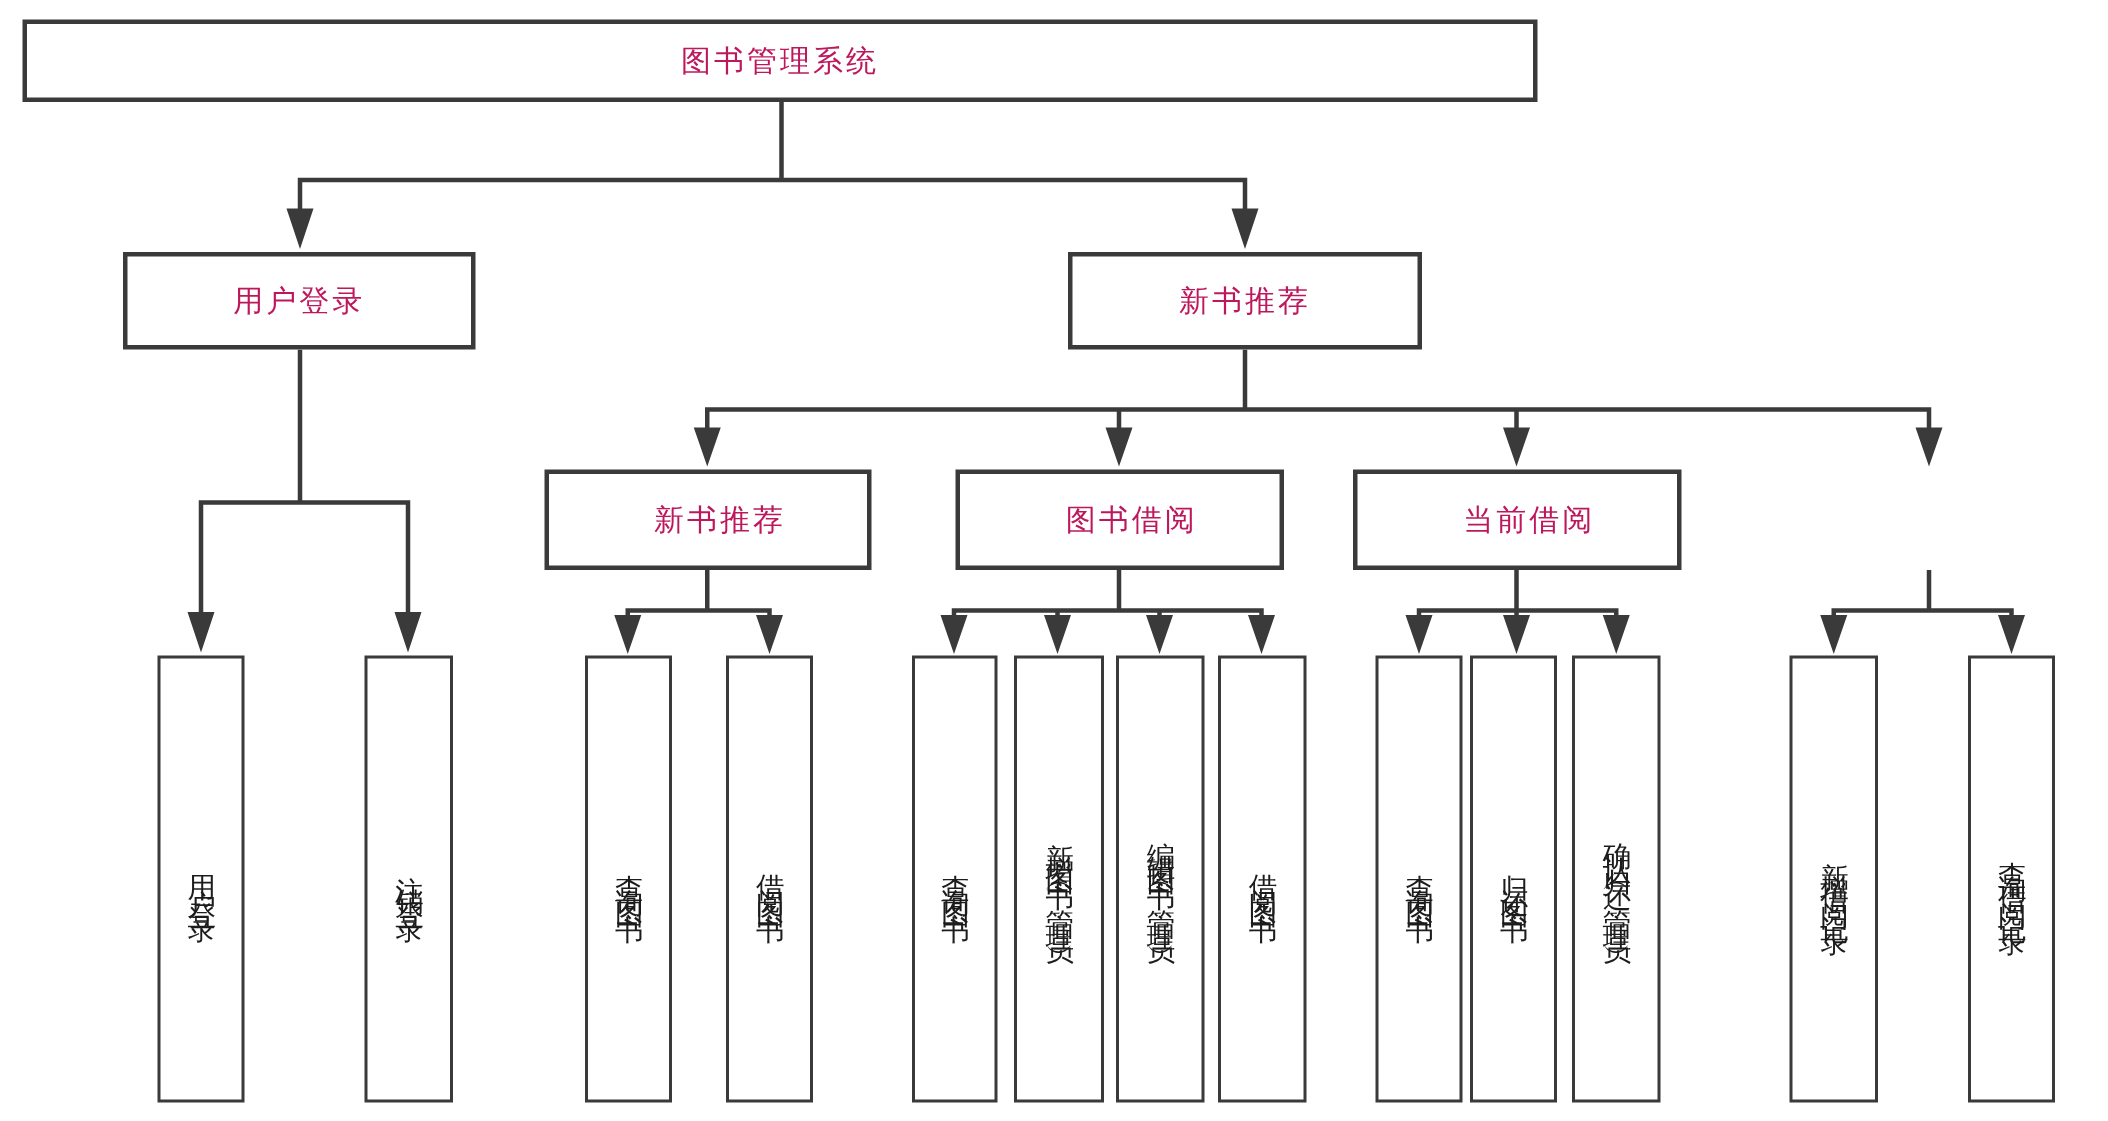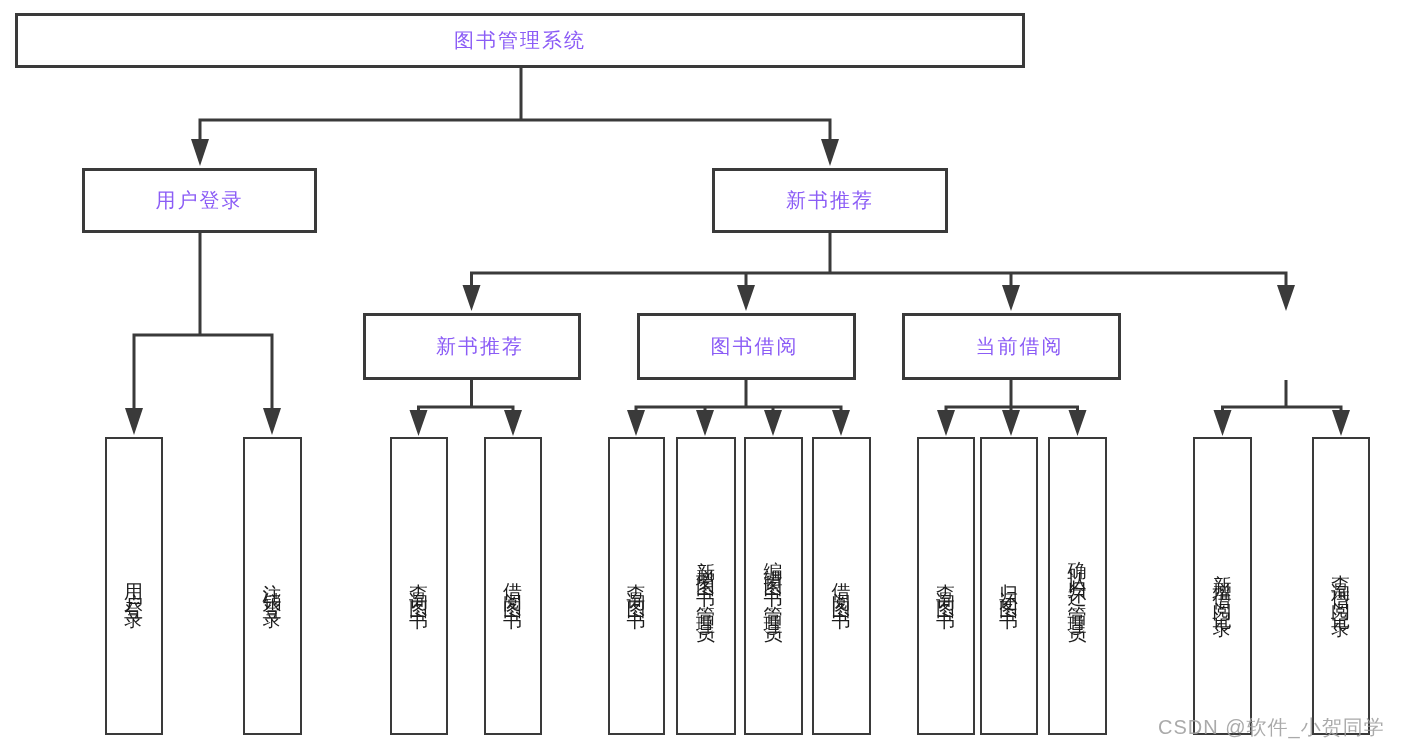--- a/index.html
+++ b/index.html
@@ -23,21 +23,21 @@
   }
   .node {
     position: absolute;
     box-sizing: border-box;
     border: 3px solid #3a3a3a;
     background: #ffffff;
     display: flex;
     align-items: center;
     justify-content: center;
     font-size: 20px;
-    color: #8b5cf6;
+    color: #be185d;
     letter-spacing: 2px;
     z-index: 2;
   }
   .leaf {
     position: absolute;
     box-sizing: border-box;
     top: 437px;
     height: 298px;
     border: 2px solid #3a3a3a;
     background: #ffffff;
@@ -207,15 +207,14 @@
     <span class="vtext">确认归还（管理员）</span>
   </div>
 
   <div class="leaf leaf-r1">
     <span class="vtext">新增借阅记录</span>
   </div>
   <div class="leaf leaf-r2">
     <span class="vtext">查询借阅记录</span>
   </div>
 
-  <div class="watermark">CSDN @软件_小贺同学</div>
 
 </div>
 
 </body></html>

